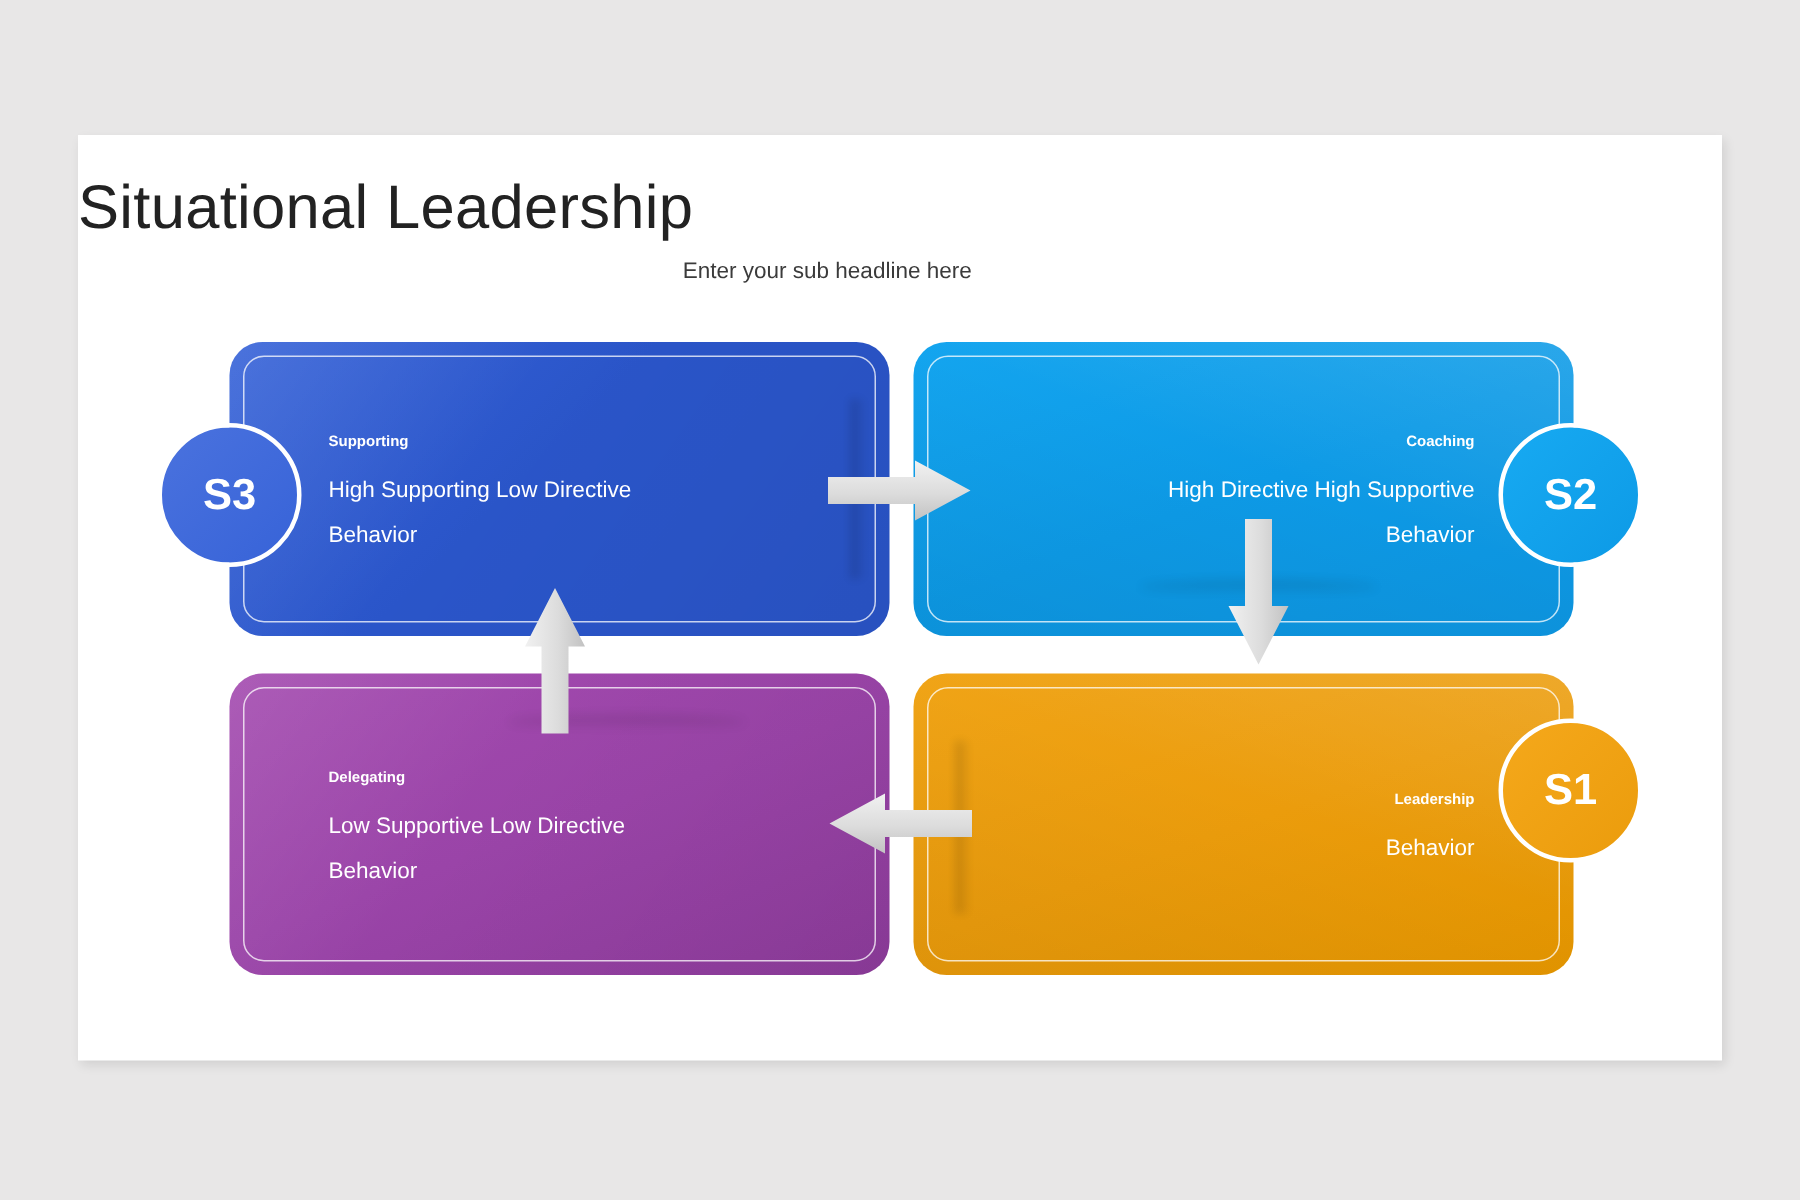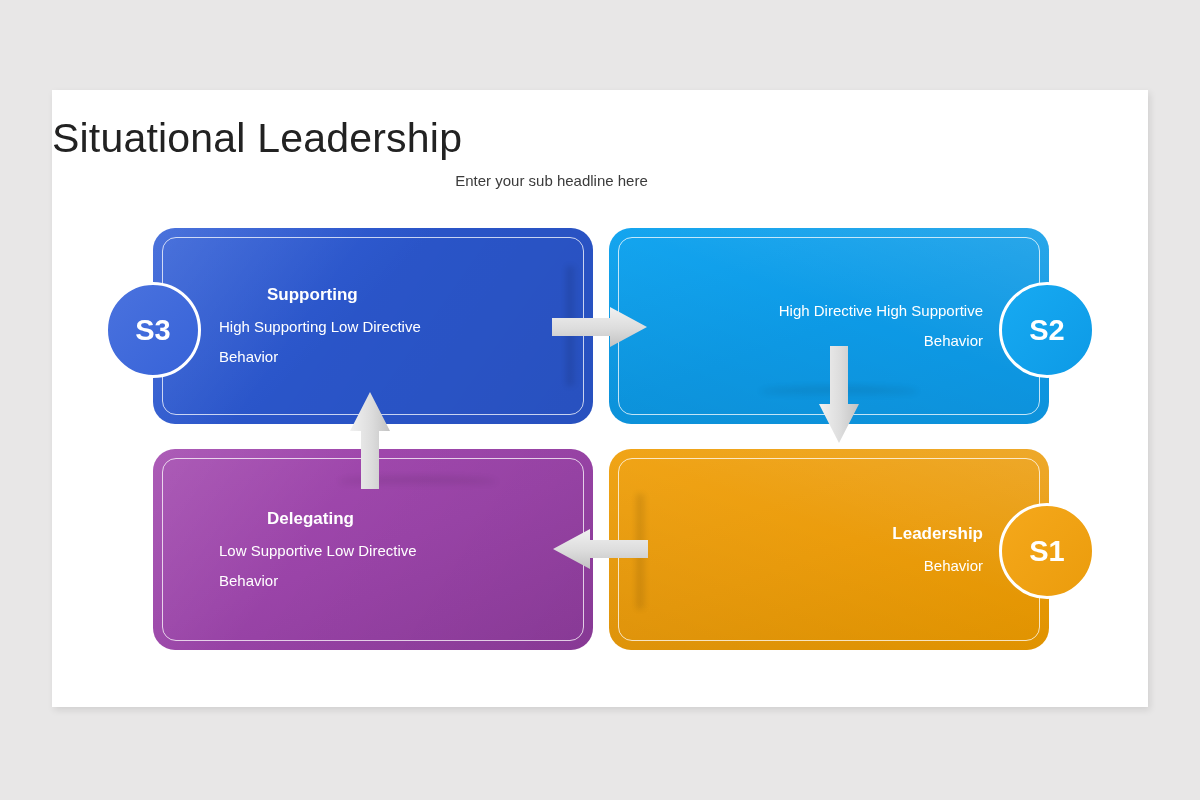--- a/index.html
+++ b/index.html
@@ -81,24 +81,23 @@
     position: absolute;
     top: 50%;
     transform: translateY(-50%);
     color: #ffffff;
     line-height: 30px;
   }
   .card-text.left  { left: 66px;  right: 40px; text-align: left; }
   .card-text.right { right: 66px; left: 40px;  text-align: right; }
 
   .card-heading {
-    font-size: 17px;
+    font-size: 10px;
     font-weight: bold;
     margin-bottom: 2px;
-    margin-left: 48px;
   }
   .card-desc {
     font-size: 15px;
     font-weight: 400;
   }
 
   
   .badge {
     position: absolute;
     width: 96px;
@@ -176,20 +175,21 @@
     </div>
     <div class="badge b-s3" style="left:53px; top:192px;">
       <span>S3</span>
     </div>
 
     <div class="card c-s2" style="left:557px; top:138px; width:440px; height:196px;">
       <div class="sheen sheen-tr"></div>
       <div class="notch notch-h" style="left:150px; bottom:28px; width:160px;"></div>
       <div class="inner-border"></div>
       <div class="card-text right">
+        <div class="card-heading">Coaching</div>
         <div class="card-desc">High Directive High Supportive</div>
         <div class="card-desc">Behavior</div>
       </div>
     </div>
     <div class="badge b-s2" style="left:947px; top:192px;">
       <span>S2</span>
     </div>
 
     <div class="card c-s4" style="left:101px; top:359px; width:440px; height:201px;">
       <div class="sheen sheen-tl"></div>
@@ -204,21 +204,21 @@
 
     <div class="card c-s1" style="left:557px; top:359px; width:440px; height:201px;">
       <div class="sheen sheen-tr"></div>
       <div class="notch notch-v" style="left:28px; top:45px; height:115px;"></div>
       <div class="inner-border"></div>
       <div class="card-text right">
         <div class="card-heading">Leadership</div>
         <div class="card-desc">Behavior</div>
       </div>
     </div>
-    <div class="badge b-s1" style="left:947px; top:413px;align-items:center;">
+    <div class="badge b-s1" style="left:947px; top:389px;align-items:center;">
       <span>S1</span>
     </div>
 
     <div class="arrow" style="left:500px; top:216px;">
       <svg width="96" height="42" viewBox="0 0 96 42">
         <defs>
           <linearGradient id="gR" x1="0" y1="0" x2="0" y2="1">
             <stop offset="0%" stop-color="#f1f1f1"></stop>
             <stop offset="55%" stop-color="#dcdcdc"></stop>
             <stop offset="100%" stop-color="#c2c2c2"></stop>

